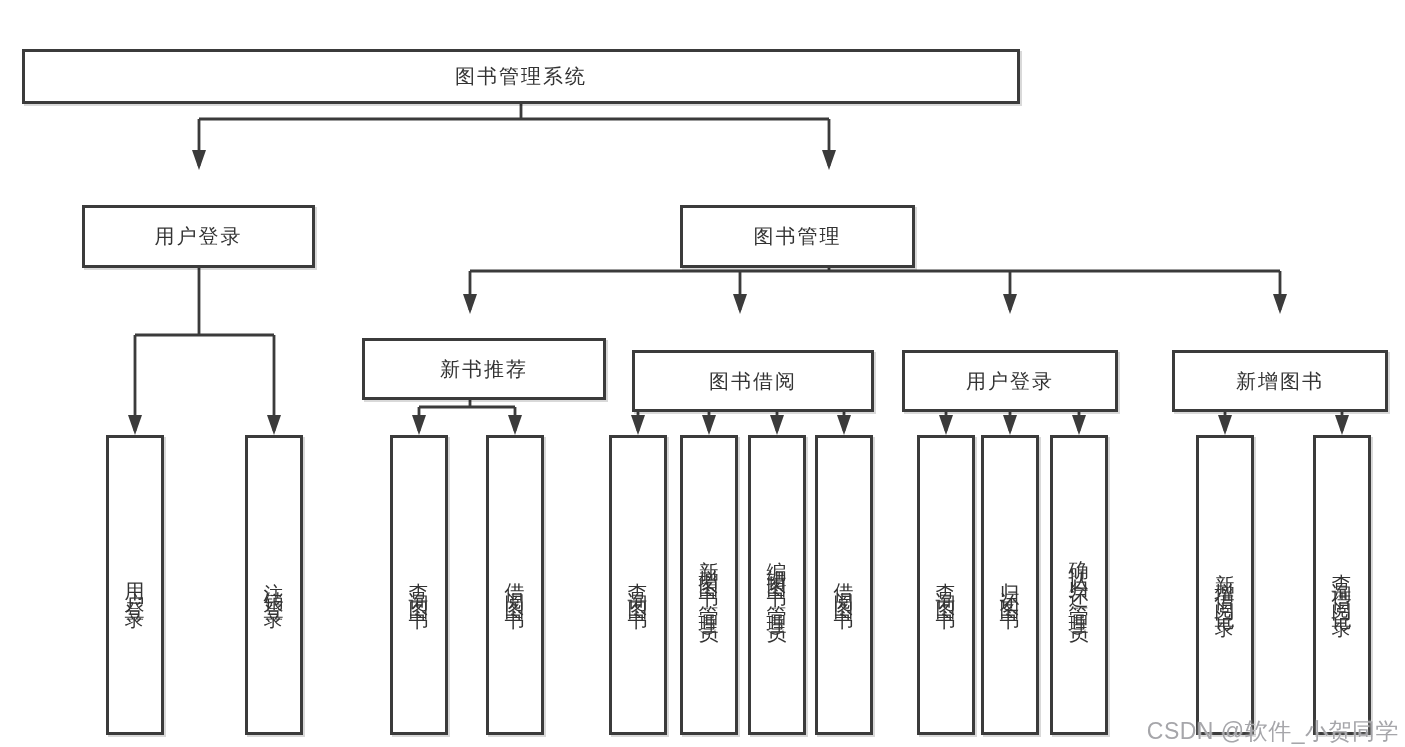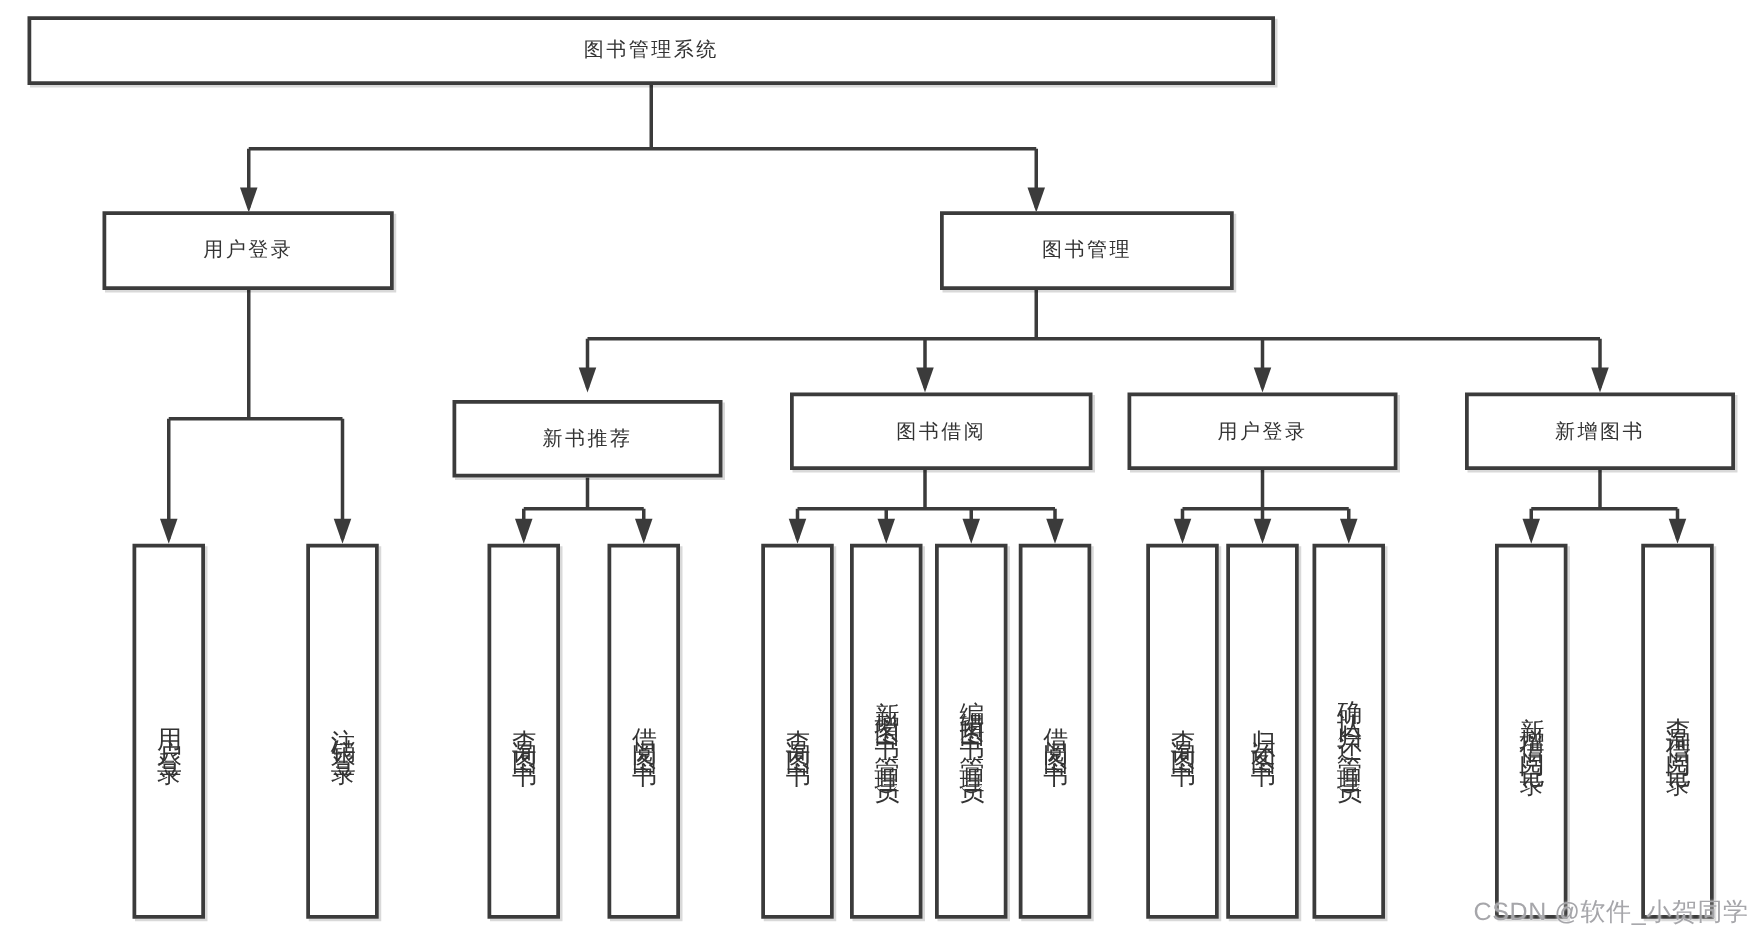--- a/index.html
+++ b/index.html
@@ -22,36 +22,36 @@
     box-sizing:border-box;
     background:#fff;
     border:3px solid var(--line);
     display:flex;
     align-items:center;
     justify-content:center;
     color:var(--text);
     box-shadow:2px 2px 0 rgba(0,0,0,0.15);
     z-index:2;
   }
-  .hbox{font-size:16px;letter-spacing:2px;}
+  .hbox{font-size:20px;letter-spacing:2px;margin-top:36px;}
   .vbox{width:58px;height:300px;top:435px;}
   .vtext{
     writing-mode:vertical-rl;
     text-orientation:mixed;
     font-size:20px;
     line-height:1.1;
     letter-spacing:9px;
     color:var(--text);
     white-space:nowrap;
   }
   .watermark{
     position:absolute;
     right:6px;
     top:716px;
-    font-size:20px;
+    font-size:23px;
     letter-spacing:0.5px;
     color:var(--watermark);
     z-index:6;
     text-shadow:0 0 2px #ffffff;
   }
 </style>
 </head>
 <body>
 
 <div class="canvas">
@@ -99,25 +99,25 @@
     </g>
   </svg>
 
   <div class="node hbox" style="left:22px;top:13px;width:998px;height:55px;">
     <span>图书管理系统</span>
   </div>
 
   <div class="node hbox" style="left:82px;top:169px;width:233px;height:63px;">
     <span>用户登录</span>
   </div>
-  <div class="node hbox" style="left:752px;top:169px;width:235px;height:63px;">
+  <div class="node hbox" style="left:680px;top:169px;width:235px;height:63px;">
     <span>图书管理</span>
   </div>
 
-  <div class="node hbox" style="left:362px;top:320px;width:216px;height:62px;">
+  <div class="node hbox" style="left:362px;top:302px;width:244px;height:62px;">
     <span>新书推荐</span>
   </div>
   <div class="node hbox" style="left:632px;top:314px;width:242px;height:62px;">
     <span>图书借阅</span>
   </div>
   <div class="node hbox" style="left:902px;top:314px;width:216px;height:62px;">
     <span>用户登录</span>
   </div>
   <div class="node hbox" style="left:1172px;top:314px;width:216px;height:62px;">
     <span>新增图书</span>

